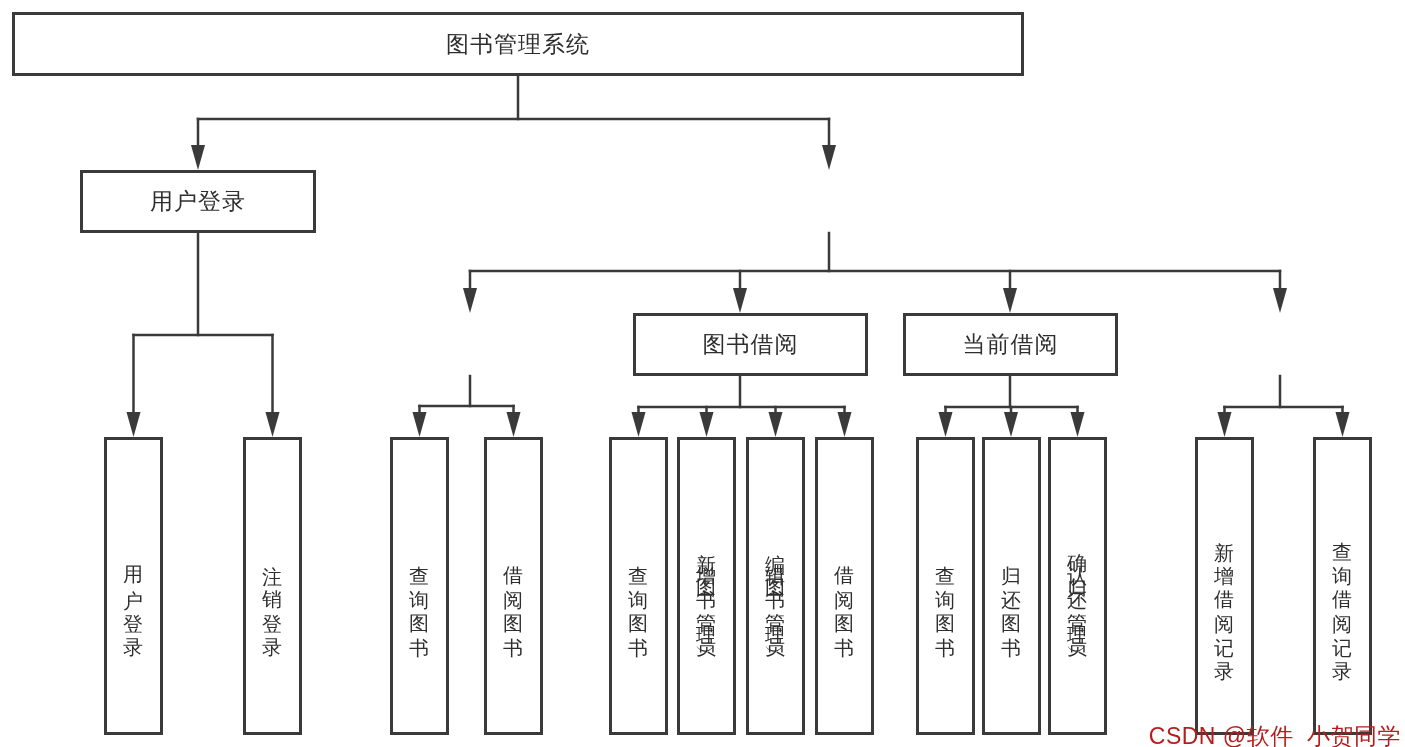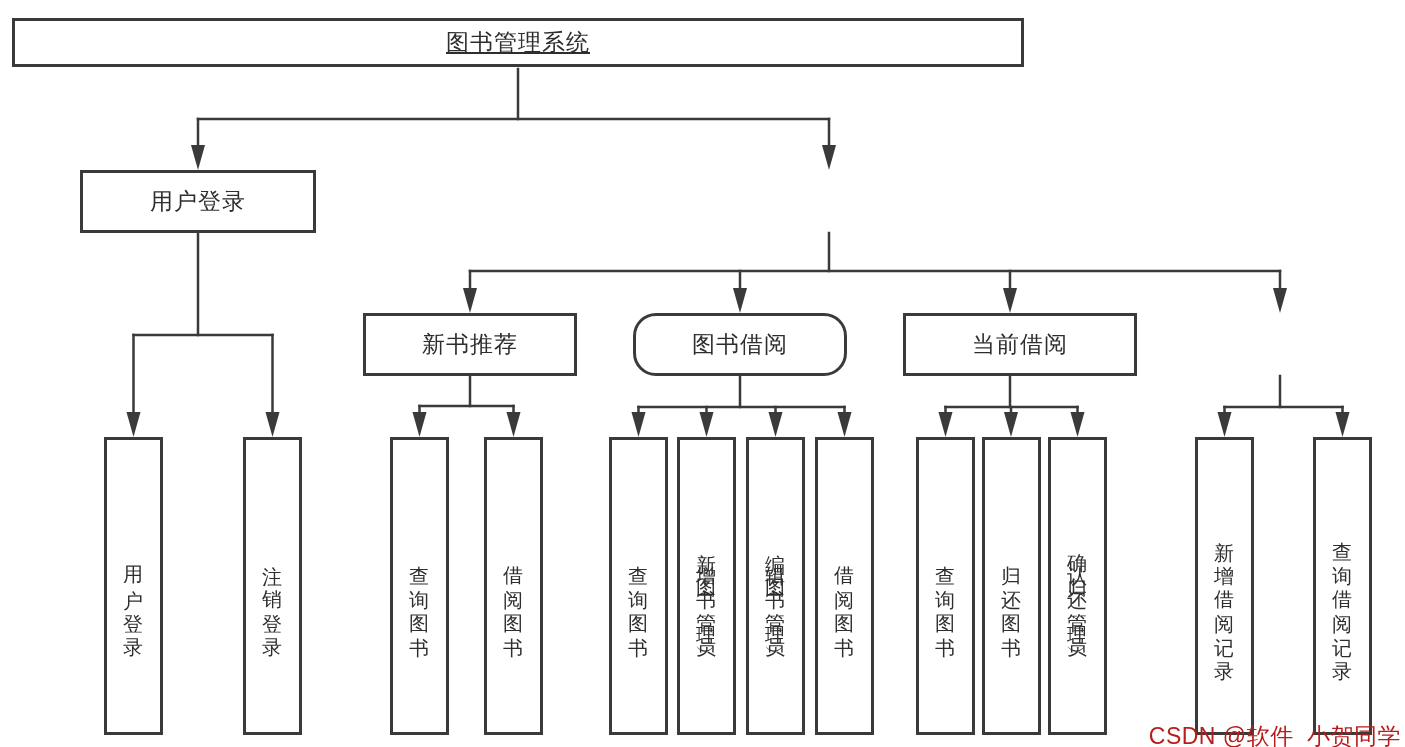--- a/index.html
+++ b/index.html
@@ -22,27 +22,27 @@
     background: #ffffff;
     border: 3px solid #3a3a3a;
     display: flex;
     align-items: center;
     justify-content: center;
     color: #2e2e2e;
     font-size: 23px;
     letter-spacing: 1px;
     text-align: center;
   }
-  .box.root  { left: 12px;  top: 18px;  width: 1012px; height: 49px; text-decoration: underline; }
+  .box.root  { left: 12px;  top: 12px;  width: 1012px; height: 64px; }
   .box.lv2a  { left: 80px;  top: 170px; width: 236px;  height: 63px; }
   .box.lv2b  { left: 711px; top: 170px; width: 236px;  height: 63px; }
   .box.lv3   { top: 313px; height: 63px; }
   .box.lv3a  { left: 363px;  width: 214px; }
-  .box.lv3b  { left: 633px;  width: 214px; border-radius: 23px; }
-  .box.lv3c  { left: 903px;  width: 234px; }
+  .box.lv3b  { left: 633px;  width: 235px; }
+  .box.lv3c  { left: 903px;  width: 215px; }
   .box.lv3d  { left: 1173px; width: 215px; }
   .box.vbox  { top: 437px; width: 59px; height: 298px; }
   .vtext {
     writing-mode: vertical-rl;
     text-orientation: mixed;
     font-size: 20px;
     letter-spacing: 24px;
     padding-top: 24px;
     line-height: 1;
     white-space: nowrap;
@@ -148,23 +148,20 @@
   </svg>
 
   <div class="box root">
     <span>图书管理系统</span>
   </div>
 
   <div class="box lv2a">
     <span>用户登录</span>
   </div>
 
-  <div class="box lv3 lv3a">
-    <span>新书推荐</span>
-  </div>
   <div class="box lv3 lv3b">
     <span>图书借阅</span>
   </div>
   <div class="box lv3 lv3c">
     <span>当前借阅</span>
   </div>
 
   <div class="box vbox leafA1">
     <span class="vtext">用户登录</span>
   </div>

